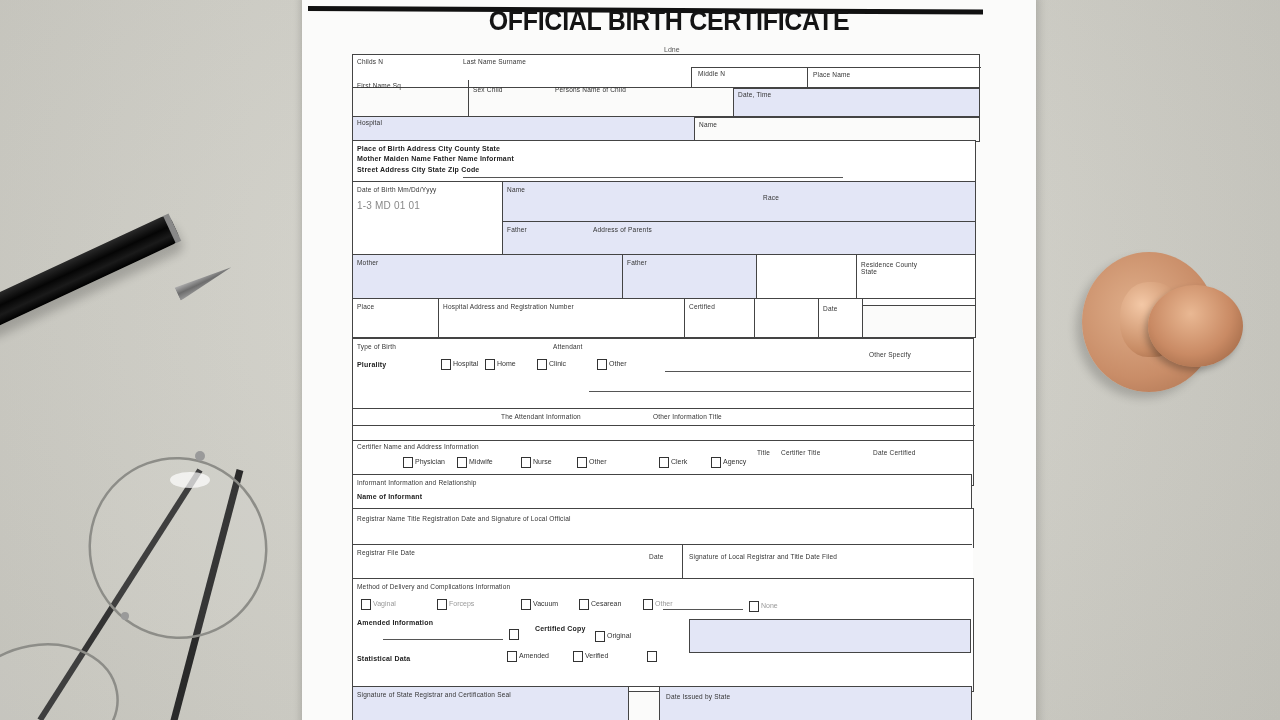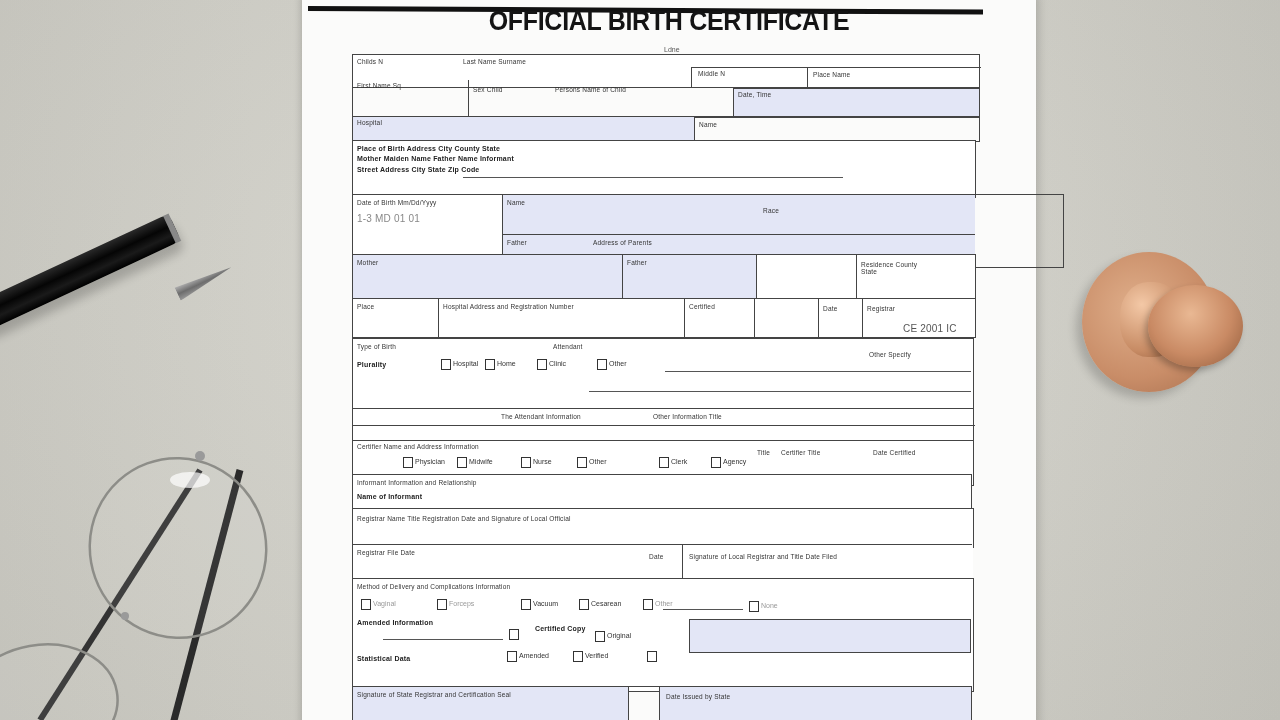--- a/index.html
+++ b/index.html
@@ -101,21 +101,21 @@
     <span class="lbl" style="left:346px;top:4px">Name</span>
   </div>
 
   <div class="row" style="top:86px;width:624px;height:58px;">
     <span class="lbl b" style="left:4px;top:4px">Place of Birth Address City County State</span>
     <span class="lbl b" style="left:4px;top:14px">Mother Maiden Name Father Name Informant</span>
     <span class="lbl b" style="left:4px;top:25px">Street Address City State Zip Code</span>
     <div class="uline" style="left:110px;top:36px;width:380px"></div>
   </div>
 
-  <div class="row" style="top:140px;width:712px;height:74px;background:transparent">
+  <div class="row" style="top:127px;width:624px;height:74px;background:transparent">
     <div class="cell" style="left:0;width:150px;border-left:none;border-right:1.5px solid #444;background:#fff">
       <span class="lbl" style="left:4px;top:4px">Date of Birth Mm/Dd/Yyyy</span>
       <span class="lbl" style="left:4px;top:18px;font-size:10px;color:#888">1-3 MD  01 01</span>
     </div>
     <div class="cell blue" style="left:150px;width:472px;height:40px;border-left:none;border-bottom:1.5px solid #444">
       <span class="lbl" style="left:4px;top:4px">Name</span>
       <span class="lbl" style="left:260px;top:12px">Race</span>
     </div>
     <div class="cell blue" style="left:150px;width:472px;top:40px;border-left:none;">
       <span class="lbl" style="left:4px;top:4px">Father</span>
@@ -142,24 +142,20 @@
     </div>
     <div class="cell" style="left:86px;width:246px;border-left:none;border-right:1.5px solid #444;background:#fff">
       <span class="lbl" style="left:4px;top:4px">Hospital Address and Registration Number</span>
     </div>
     <div class="cell" style="left:332px;width:70px;border-left:none;border-right:1.5px solid #444;background:#fff">
       <span class="lbl" style="left:4px;top:4px">Certified</span>
     </div>
     <div class="cell" style="left:402px;width:64px;border-left:none;border-right:1.5px solid #444;background:#fff"></div>
     <div class="cell" style="left:466px;width:44px;border-left:none;border-right:1.5px solid #444;background:#fff">
       <span class="lbl" style="left:4px;top:6px">Date</span>
-    </div>
-    <div class="cell" style="left:510px;width:112px;border-left:none;background:#fff">
-      <span class="lbl" style="left:4px;top:6px">Registrar</span>
-      <span class="lbl" style="left:40px;top:24px;font-size:10px;color:#555">CE 2001 IC</span>
     </div>
   </div>
 
   <div class="row" style="top:284px;width:622px;height:78px;">
     <span class="lbl" style="left:4px;top:4px">Type of Birth</span>
     <span class="lbl" style="left:200px;top:4px">Attendant</span>
     <span class="lbl b" style="left:4px;top:22px">Plurality</span>
     <span class="cbl" style="left:88px;top:20px"><span class="cb"></span><span>Hospital</span></span>
     <span class="cbl" style="left:132px;top:20px"><span class="cb"></span><span>Home</span></span>
     <span class="cbl" style="left:184px;top:20px"><span class="cb"></span><span>Clinic</span></span>

